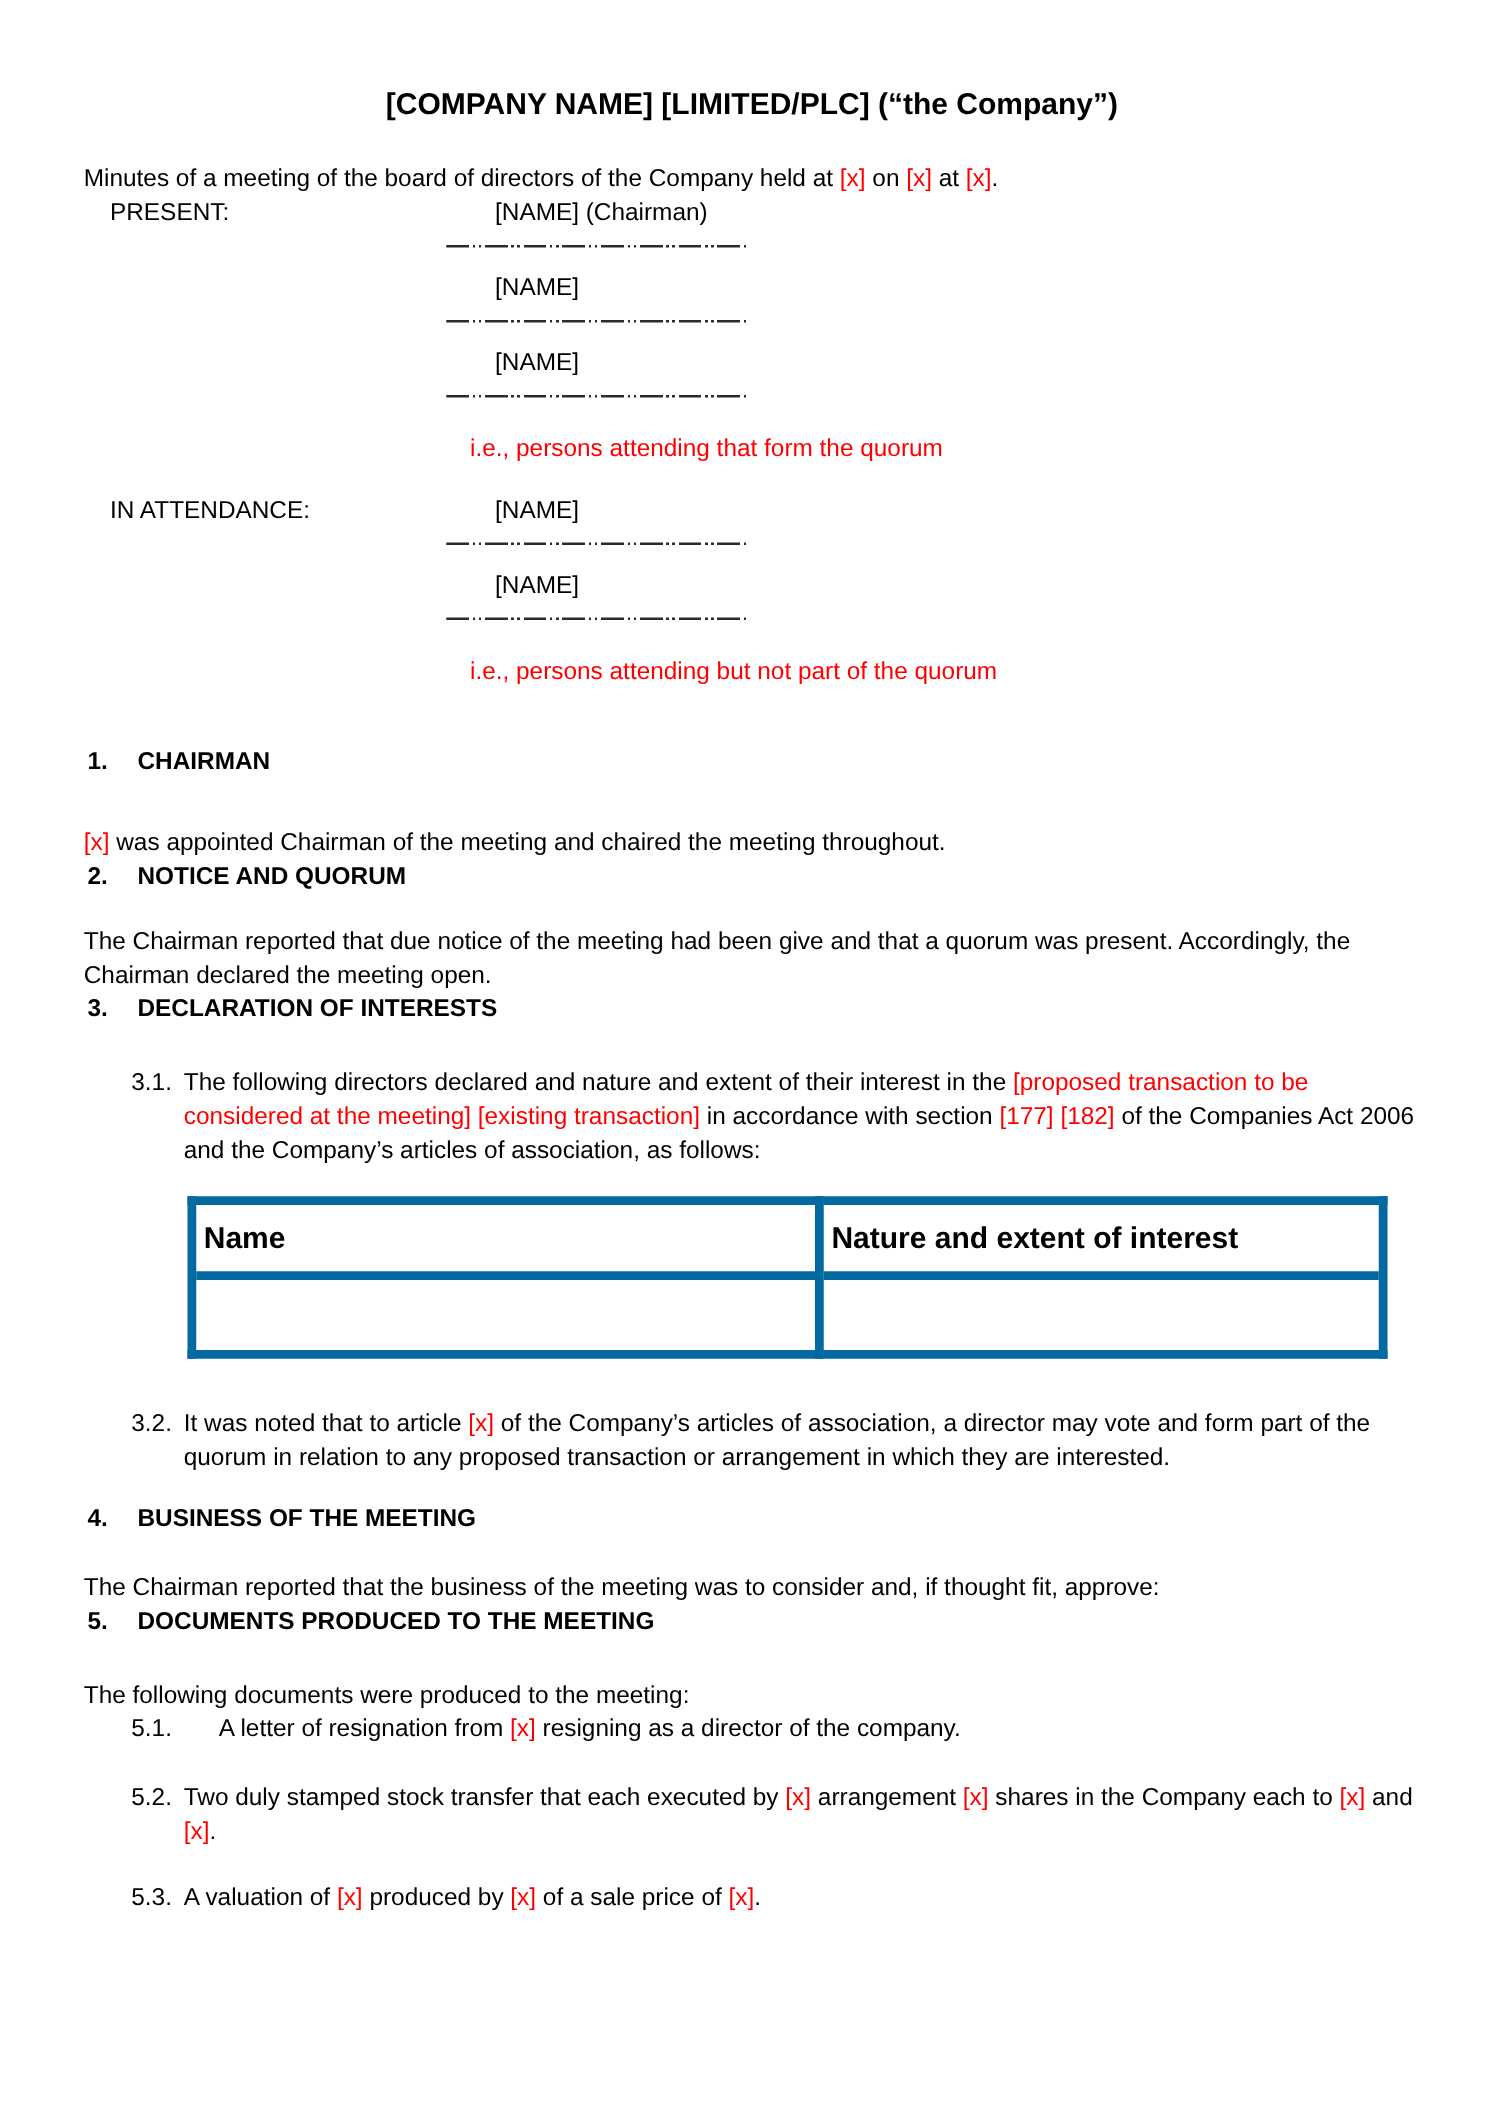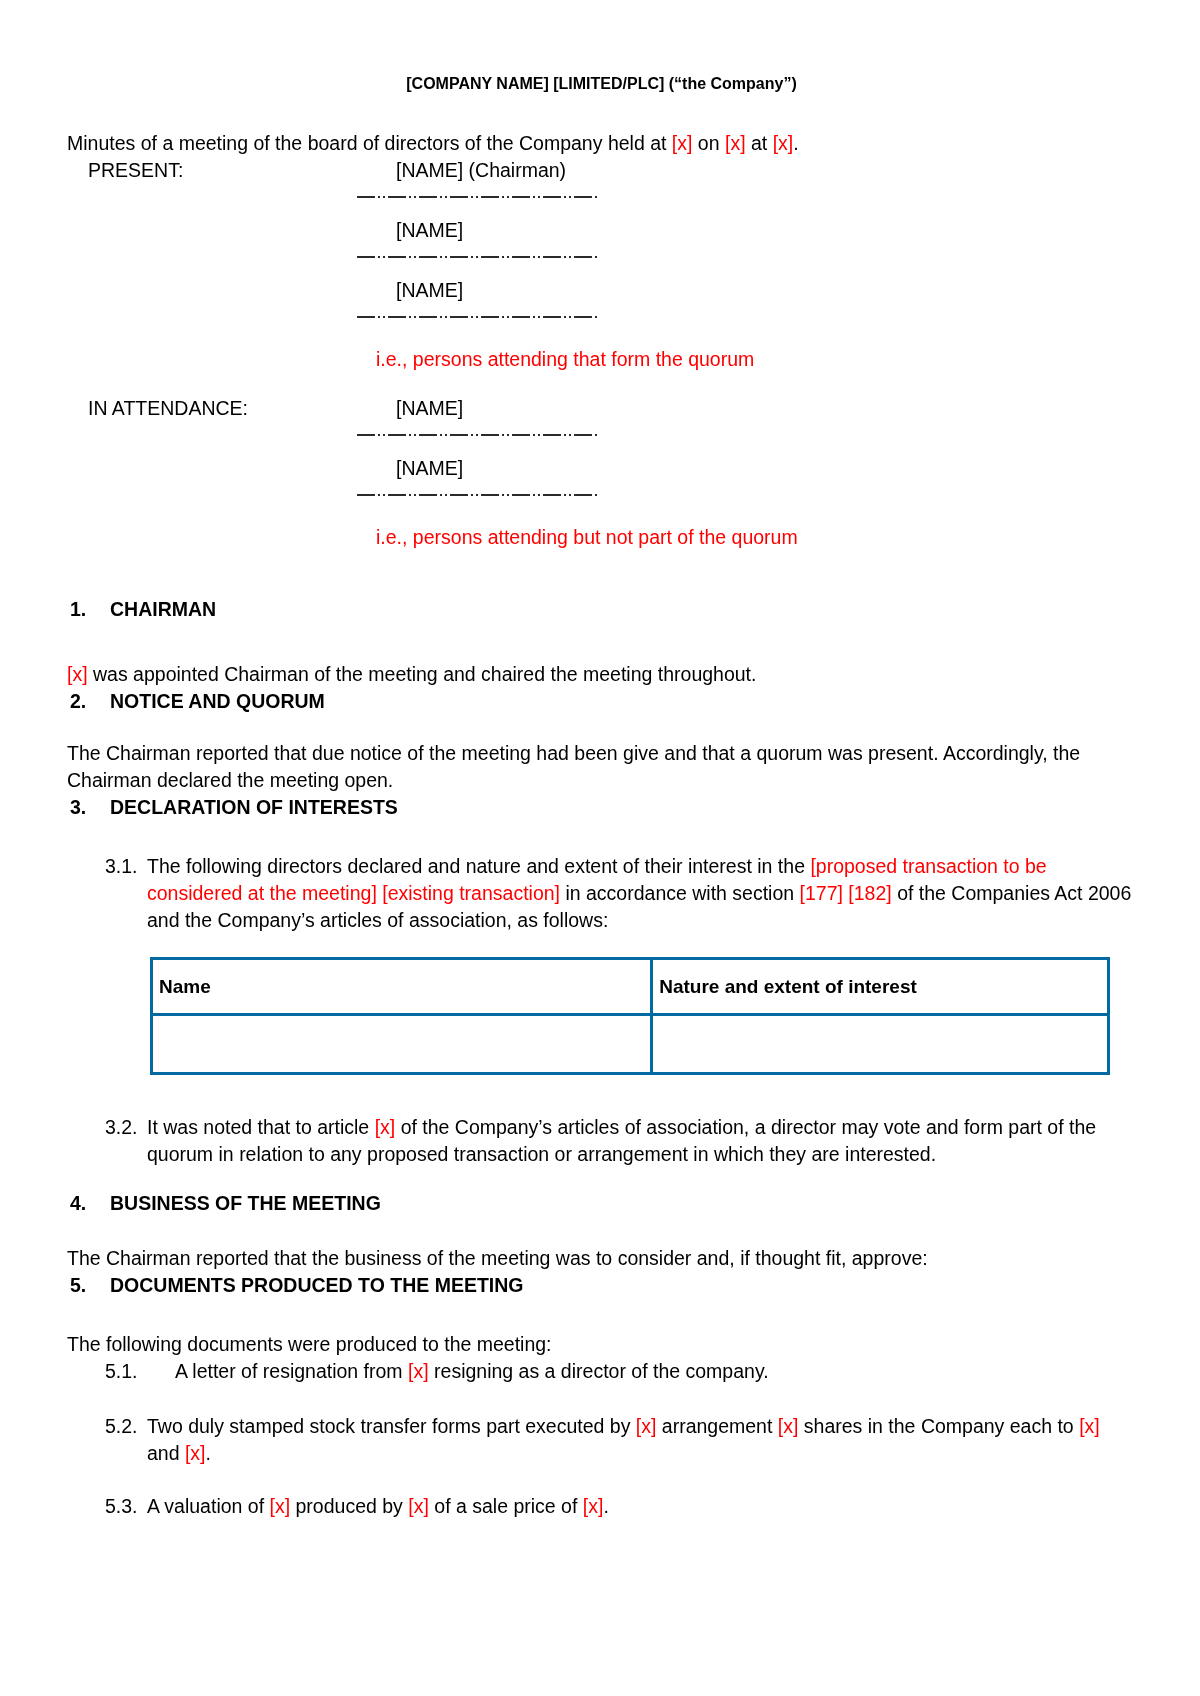--- a/index.html
+++ b/index.html
@@ -14,21 +14,21 @@
     box-sizing: border-box;
     background: var(--page-bg, #fff);
     color: var(--ink, #000);
     font-family: "Liberation Sans", "DejaVu Sans", sans-serif;
     font-size: 19.5px;
     line-height: 27px;
     padding: 70px 64px 0 67px;
     overflow: hidden;
   }
   .title {
-    font-size: 16px;
+    font-size: 24px;
     font-weight: bold;
     text-align: center;
     margin: 0 0 33px 0;
   }
   p.body {
     margin: 0;
   }
   .intro { margin-bottom: 39px; }
   .ph { color: var(--red, #ff0000); }
   .note { color: var(--red, #ff0000); }
@@ -83,25 +83,25 @@
   .sub .subtext { flex: 1; }
 
   
   .interests-table {
     border-collapse: collapse;
     margin: 0 0 39px 83px;
     width: 960px;
     table-layout: fixed;
   }
   .interests-table th, .interests-table td {
-    border: 3px solid #0369a1;
+    border: 7px solid #0369a1;
     text-align: left;
     vertical-align: middle;
     padding: 12px 6px;
-    font-size: 19px;
+    font-size: 24px;
   }
   .interests-table { border: 2px solid #000; }
   .interests-table th { border-bottom: 2px solid #000; font-weight: bold; height: 29px; }
   .interests-table td { height: 32px; }
   .col-name { width: 50.7%; }
 
   
   .mb26 { margin-bottom: 26px; }
   .mb30 { margin-bottom: 30px; }
   .mb23 { margin-bottom: 23px; }
@@ -198,21 +198,21 @@
   </div>
   <p class="body mb35"><span>The following documents were produced to the meeting:</span></p>
 
   <div class="sub mb28">
     <span class="subnum">5.1.</span>
     <div class="subtext"><span>A letter of resignation from </span><span class="ph">[x]</span><span> resigning as a director of the company.</span></div>
   </div>
 
   <div class="sub mb26">
     <span class="subnum">5.2.</span>
-    <div class="subtext"><span>Two duly stamped stock transfer forms part executed by </span><span class="ph">[x]</span><span> arrangement </span><span class="ph">[x]</span><span> shares in the Company each to </span><span class="ph">[x]</span><span> and </span><span class="ph">[x]</span><span>.</span></div>
+    <div class="subtext"><span>Two duly stamped stock transfer that each executed by </span><span class="ph">[x]</span><span> arrangement </span><span class="ph">[x]</span><span> shares in the Company each to </span><span class="ph">[x]</span><span> and </span><span class="ph">[x]</span><span>.</span></div>
   </div>
 
   <div class="sub">
     <span class="subnum">5.3.</span>
     <div class="subtext"><span>A valuation of </span><span class="ph">[x]</span><span> produced by </span><span class="ph">[x]</span><span> of a sale price of </span><span class="ph">[x]</span><span>.</span></div>
   </div>
 
 </div>
 
 </body></html>

